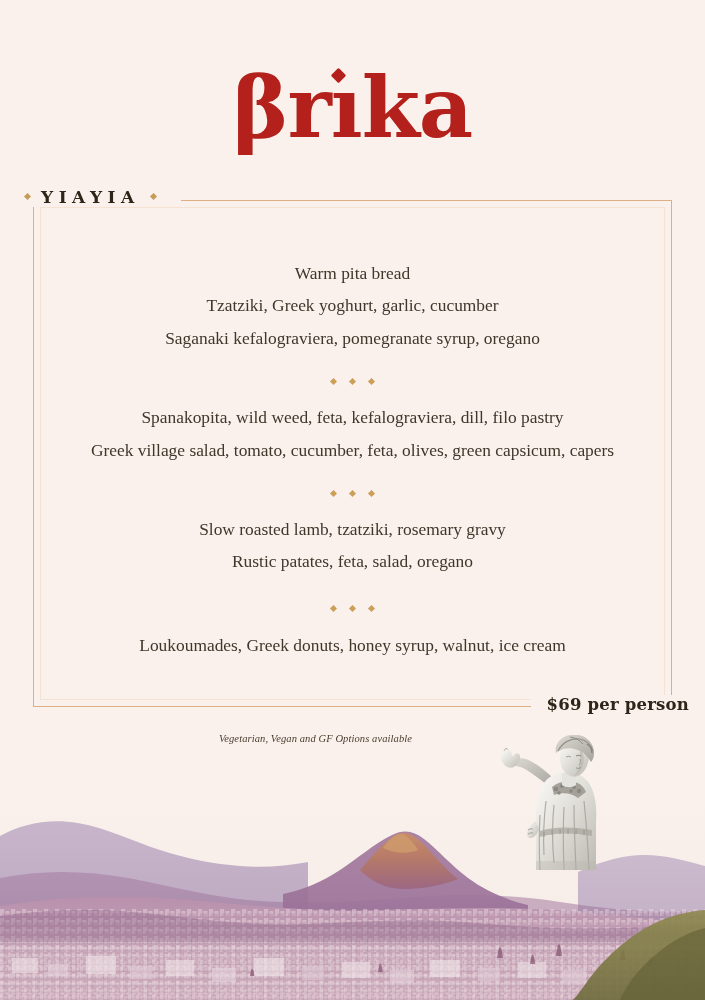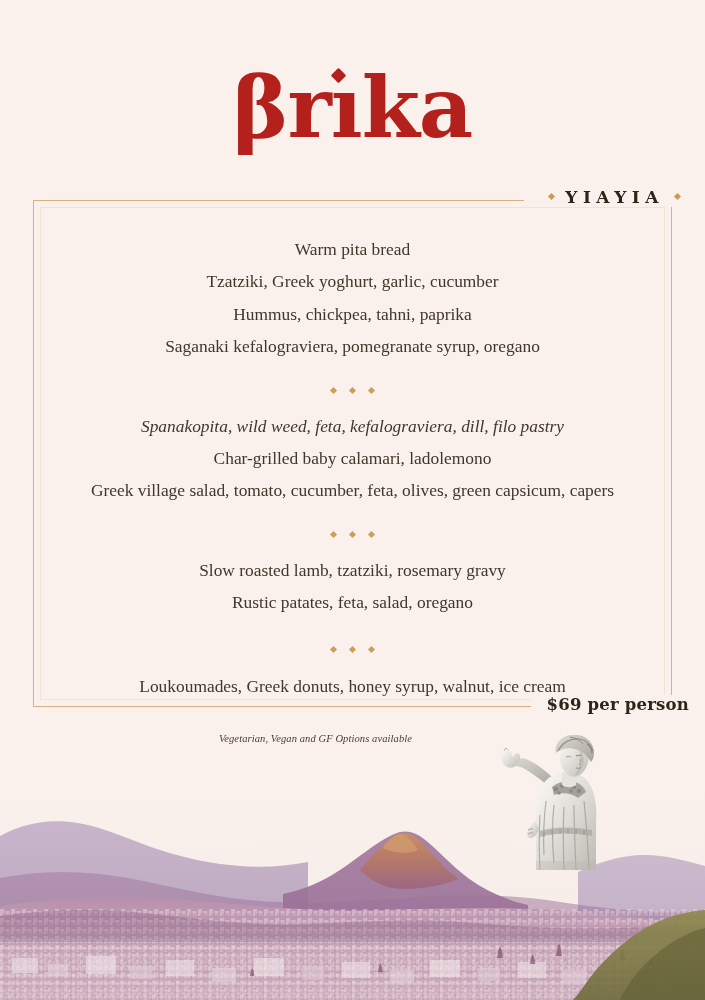--- a/index.html
+++ b/index.html
@@ -73,21 +73,21 @@
     border: 1px solid #f4e2d3;
     pointer-events: none;
   }
 
   
   .section-title {
     position: absolute;
     top: 187px;
     left: 0;
     width: 705px;
-    text-align: right;
+    text-align: left;
     z-index: 4;
   }
   .section-title .inner {
     display: inline-block;
     background: #faf1ec;
     padding: 0 14px;
     white-space: nowrap;
   }
   .section-title .dia {
     display: inline-block;
@@ -211,33 +211,31 @@
 
   <div class="section-title">
     <span class="inner">
       <span class="dia"></span><span class="label">YIAYIA</span><span class="dia"></span>
     </span>
   </div>
 
   <div class="menu">
 
     <div class="group">
-      <div class="item" style="margin-top:41px;font-family:Liberation Serif, serif;">Warm pita bread</div>
+      <div class="item" style="margin-top:65px;font-family:Liberation Serif, serif;">Warm pita bread</div>
       <div class="item" style="margin-top:15px;">Tzatziki, Greek yoghurt, garlic, cucumber</div>
-      <div class="item" style="margin-top:15px;">Hummus, chickpea, tahni, paprika</div>
       <div class="item" style="margin-top:15px;">Saganaki kefalograviera, pomegranate syrup, oregano</div>
     </div>
 
     <div class="divider" style="margin-top:24px;">
       <span class="d"></span><span class="d"></span><span class="d"></span>
     </div>
 
     <div class="group">
-      <div class="item" style="margin-top:22px;font-style:italic;">Spanakopita, wild weed, feta, kefalograviera, dill, filo pastry</div>
-      <div class="item" style="margin-top:15px;">Char-grilled baby calamari, ladolemono</div>
+      <div class="item" style="margin-top:22px;">Spanakopita, wild weed, feta, kefalograviera, dill, filo pastry</div>
       <div class="item" style="margin-top:15px;">Greek village salad, tomato, cucumber, feta, olives, green capsicum, capers</div>
     </div>
 
     <div class="divider" style="margin-top:24px;">
       <span class="d"></span><span class="d"></span><span class="d"></span>
     </div>
 
     <div class="group">
       <div class="item" style="margin-top:22px;">Slow roasted lamb, tzatziki, rosemary gravy</div>
       <div class="item" style="margin-top:15px;">Rustic patates, feta, salad, oregano</div>

